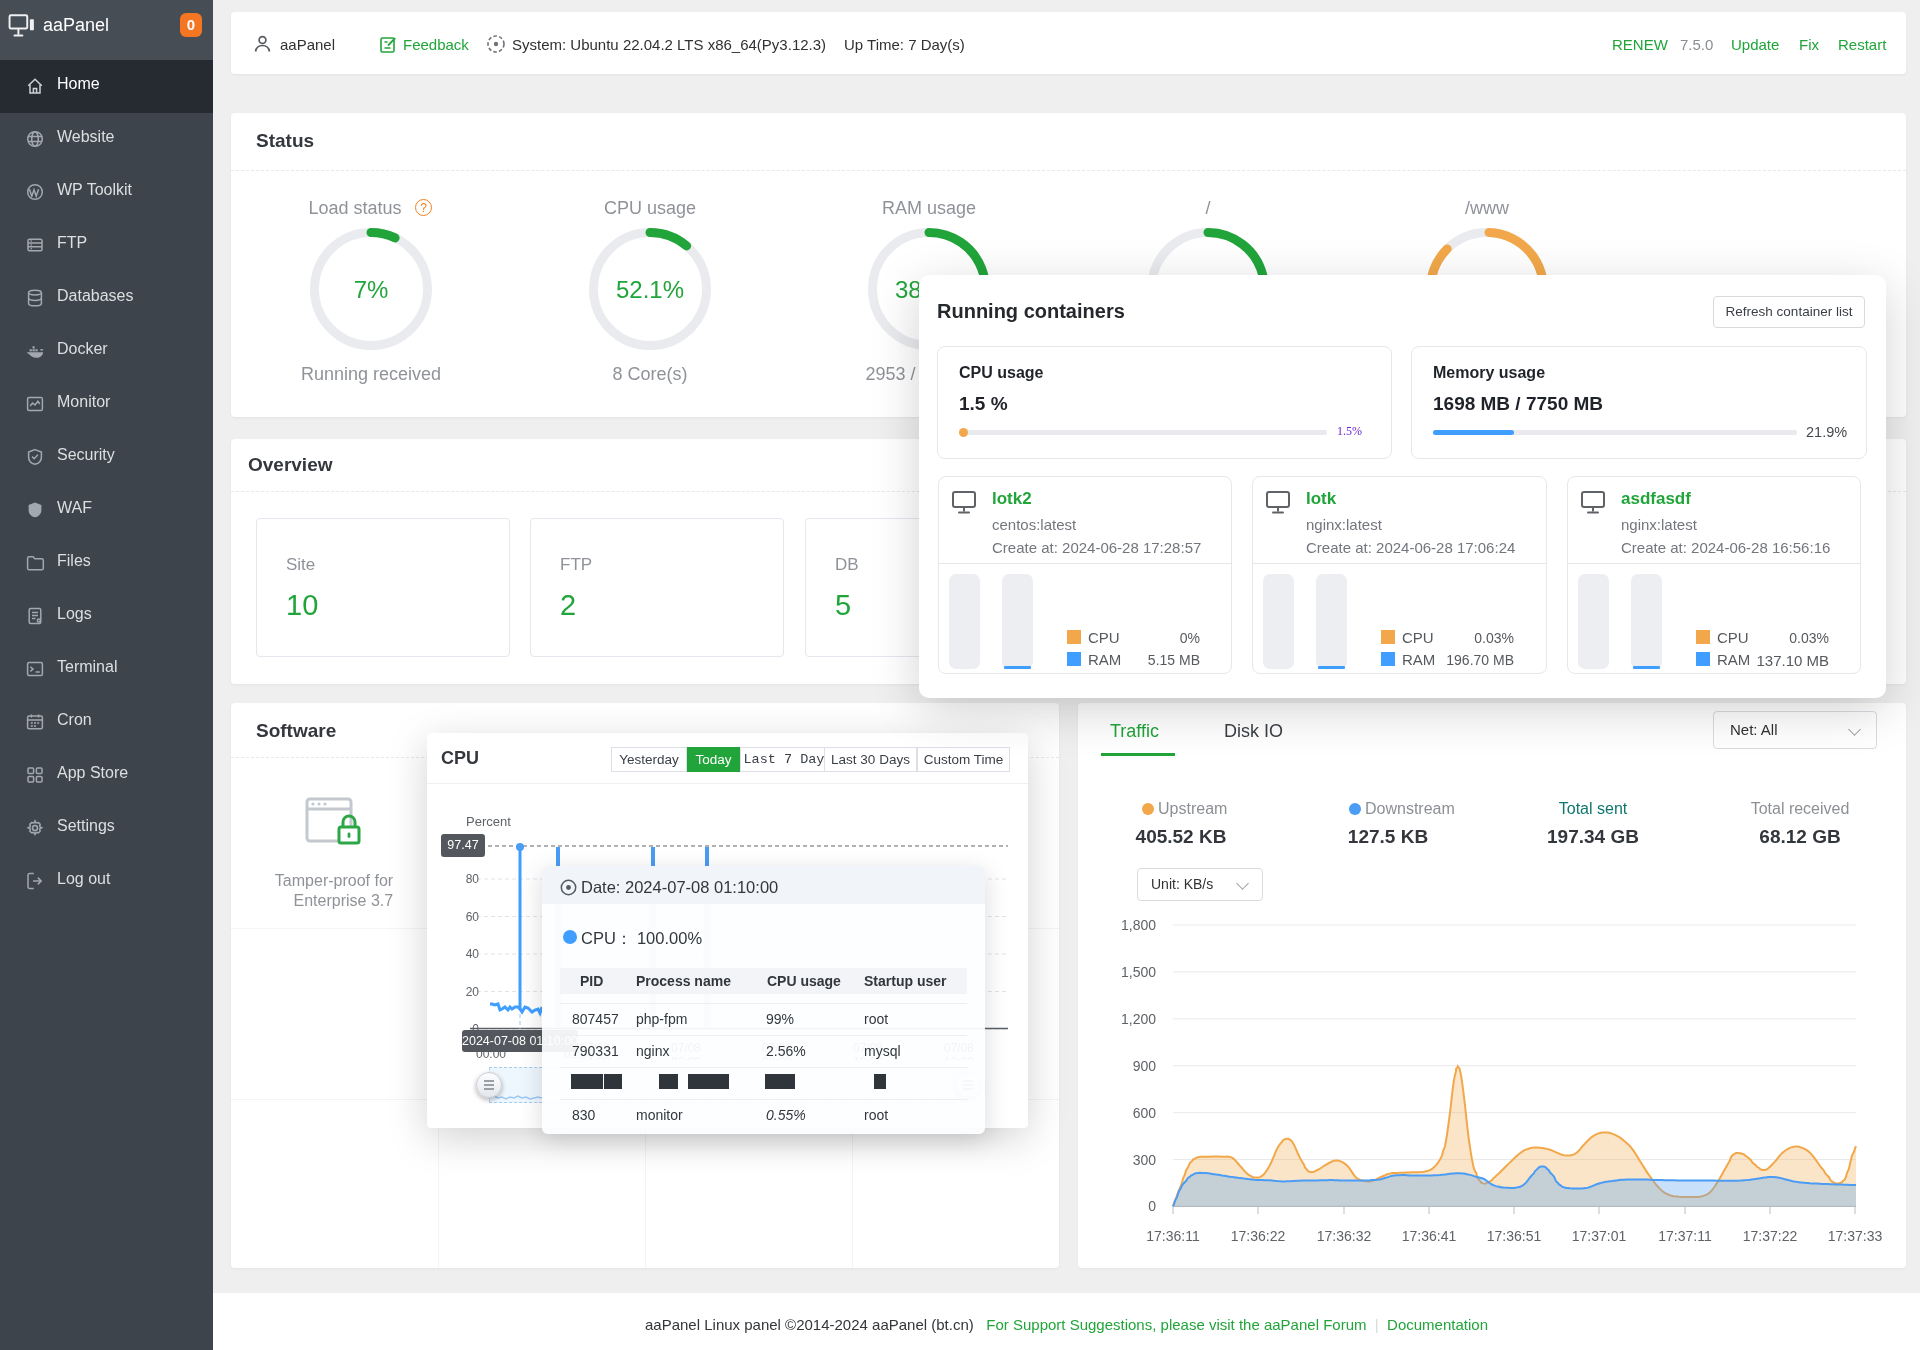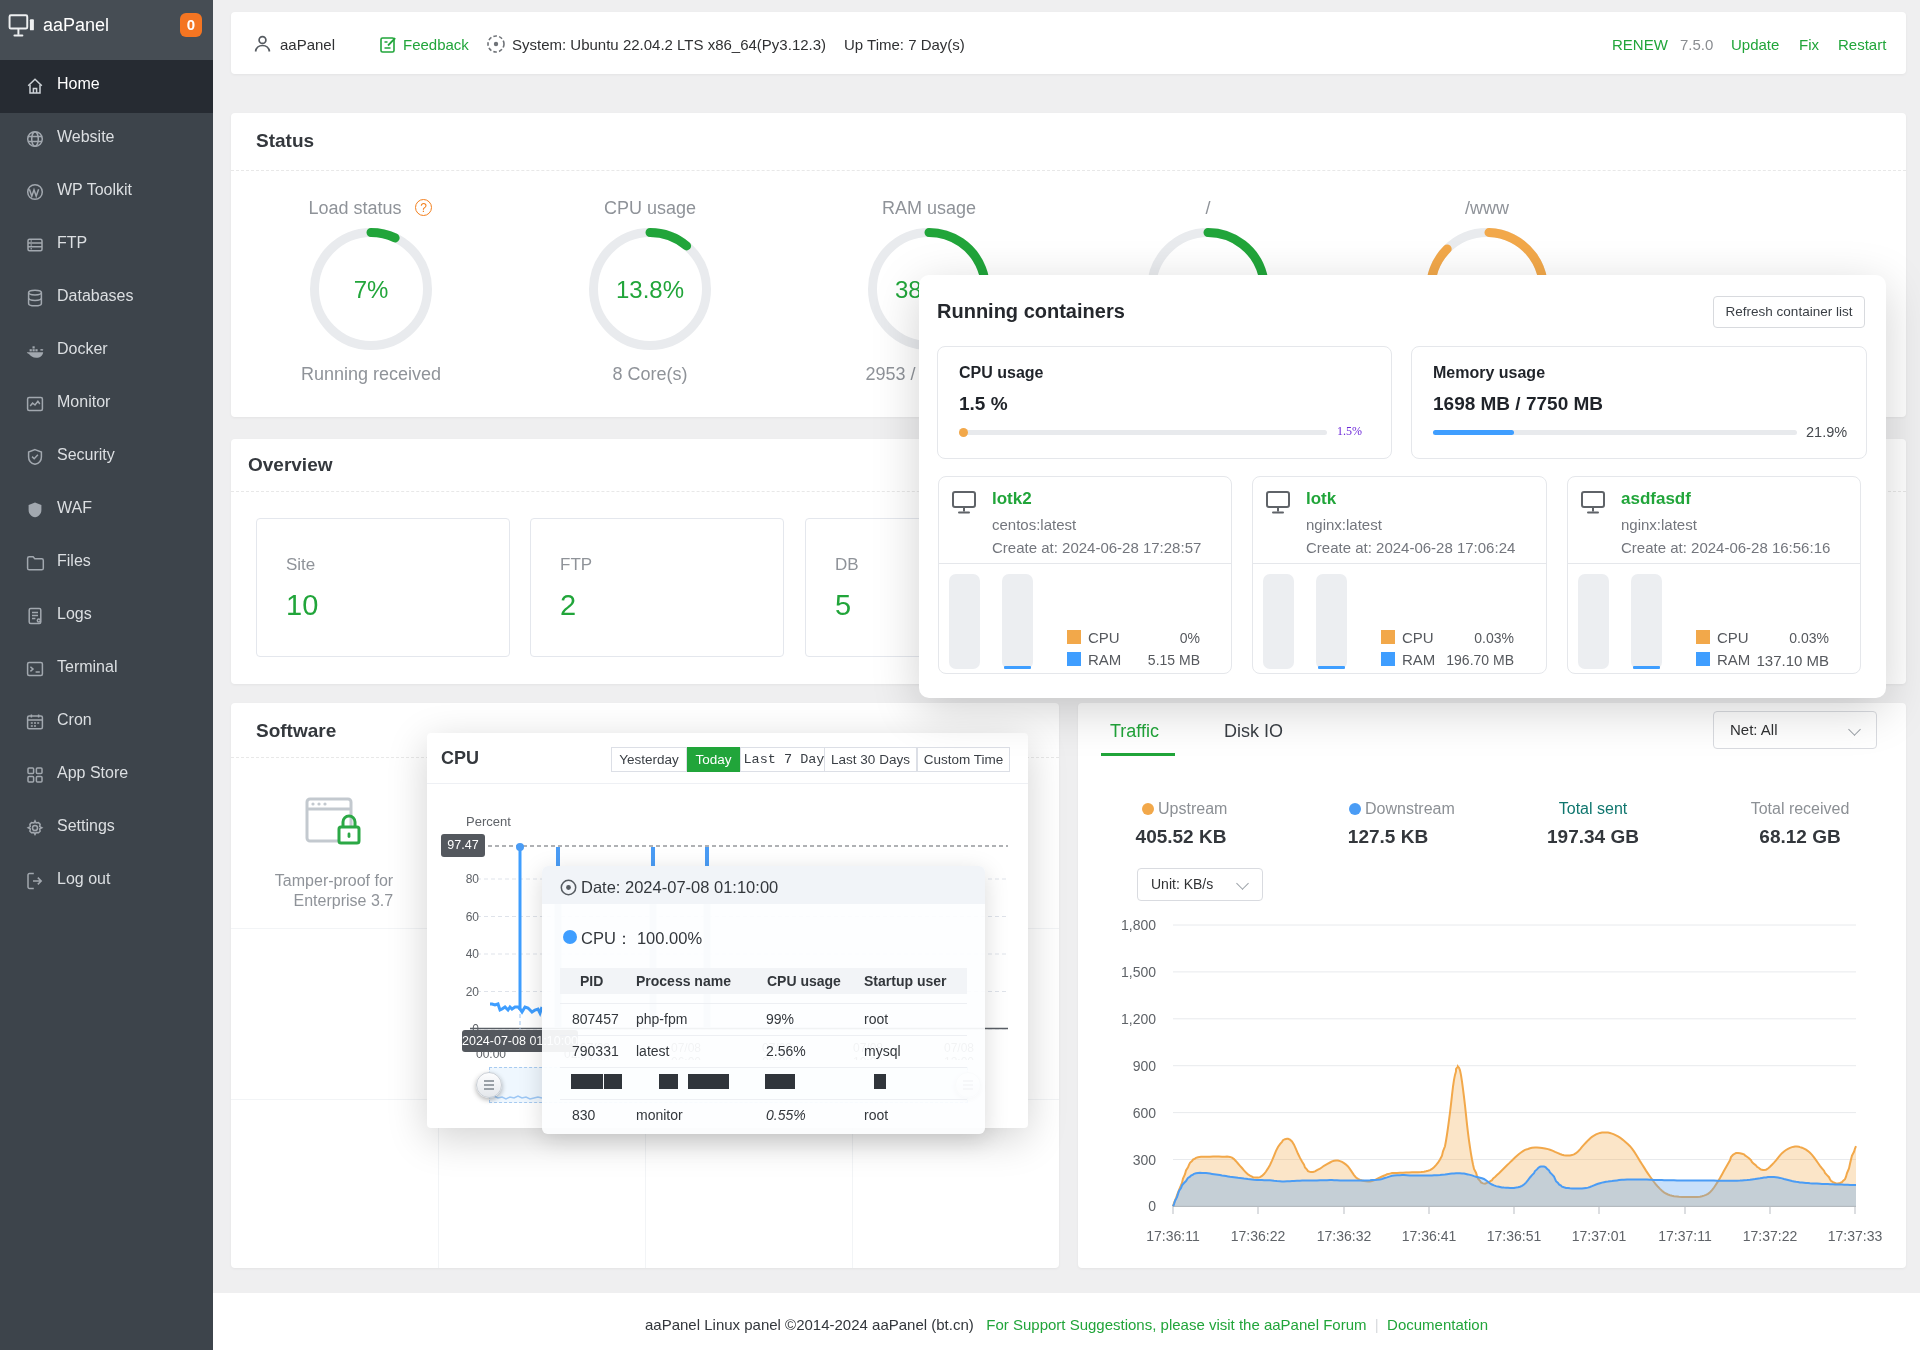--- a/index.html
+++ b/index.html
@@ -191,21 +191,21 @@
     <circle cx="61" cy="61" r="56.5" stroke="#e9ebee" stroke-width="9"></circle>
     <path d="M61.0 4.5A56.5 56.5 0 0 1 85.1 9.9" stroke="#21a53a" stroke-width="9" stroke-linecap="round"></path>
   </svg>
 <div class="gv" style="left:291px;top:276px;">7%</div>
 <div class="gl" style="left:221px;top:364px;">Running received</div>
 <div class="gt" style="left:650px;top:198px;transform:translateX(-50%);white-space:nowrap;">CPU usage</div>
 <svg class="abs" style="left:589px;top:228px" width="122" height="122" viewBox="0 0 122 122" fill="none">
     <circle cx="61" cy="61" r="56.5" stroke="#e9ebee" stroke-width="9"></circle>
     <path d="M61.0 4.5A56.5 56.5 0 0 1 97.6 17.9" stroke="#21a53a" stroke-width="9" stroke-linecap="round"></path>
   </svg>
-<div class="gv" style="left:570px;top:276px;">13.8%</div>
+<div class="gv" style="left:570px;top:276px;">52.1%</div>
 <div class="gl" style="left:500px;top:364px;">8 Core(s)</div>
 <div class="gt" style="left:929px;top:198px;transform:translateX(-50%);white-space:nowrap;">RAM usage</div>
 <svg class="abs" style="left:868px;top:228px" width="122" height="122" viewBox="0 0 122 122" fill="none">
     <circle cx="61" cy="61" r="56.5" stroke="#e9ebee" stroke-width="9"></circle>
     <path d="M61.0 4.5A56.5 56.5 0 0 1 99.4 102.4" stroke="#21a53a" stroke-width="9" stroke-linecap="round"></path>
   </svg>
 <div class="gv" style="left:849px;top:276px;">38.1%</div>
 <div class="gl" style="left:779px;top:364px;">2953 / 7750 MB</div>
 <div class="gt" style="left:1208px;top:198px;transform:translateX(-50%);white-space:nowrap;">/</div>
 <svg class="abs" style="left:1147px;top:228px" width="122" height="122" viewBox="0 0 122 122" fill="none">
@@ -385,21 +385,21 @@
 <div class="abs" style="left:560px;top:968px;width:407px;height:26px;background:#f2f4f7;"></div>
 <div class="abs" style="left:580px;top:973px;font-size:14px;font-weight:700;color:#33373c;">PID</div>
 <div class="abs" style="left:636px;top:973px;font-size:14px;font-weight:700;color:#33373c;">Process name</div>
 <div class="abs" style="left:767px;top:973px;font-size:14px;font-weight:700;color:#33373c;">CPU usage</div>
 <div class="abs" style="left:864px;top:973px;font-size:14px;font-weight:700;color:#33373c;">Startup user</div>
 <div class="abs" style="left:572px;top:1011px;font-size:14px;color:#33373c;">807457</div>
 <div class="abs" style="left:636px;top:1011px;font-size:14px;color:#33373c;">php-fpm</div>
 <div class="abs" style="left:766px;top:1011px;font-size:14px;color:#33373c;">99%</div>
 <div class="abs" style="left:864px;top:1011px;font-size:14px;color:#33373c;">root</div>
 <div class="abs" style="left:572px;top:1043px;font-size:14px;color:#33373c;">790331</div>
-<div class="abs" style="left:636px;top:1043px;font-size:14px;color:#33373c;">latest</div>
+<div class="abs" style="left:636px;top:1043px;font-size:14px;color:#33373c;">nginx</div>
 <div class="abs" style="left:766px;top:1043px;font-size:14px;color:#33373c;">2.56%</div>
 <div class="abs" style="left:864px;top:1043px;font-size:14px;color:#33373c;">mysql</div>
 <div class="abs" style="left:572px;top:1107px;font-size:14px;color:#33373c;">830</div>
 <div class="abs" style="left:636px;top:1107px;font-size:14px;color:#33373c;">monitor</div>
 <div class="abs" style="left:766px;top:1107px;font-size:14px;color:#33373c;font-style:italic;">0.55%</div>
 <div class="abs" style="left:864px;top:1107px;font-size:14px;color:#33373c;">root</div>
 <div class="abs" style="left:571px;top:1074px;width:32px;height:15px;background:#30353b;"></div>
 <div class="abs" style="left:604px;top:1074px;width:18px;height:15px;background:#30353b;"></div>
 <div class="abs" style="left:659px;top:1074px;width:19px;height:15px;background:#30353b;"></div>
 <div class="abs" style="left:688px;top:1074px;width:41px;height:15px;background:#30353b;"></div>

